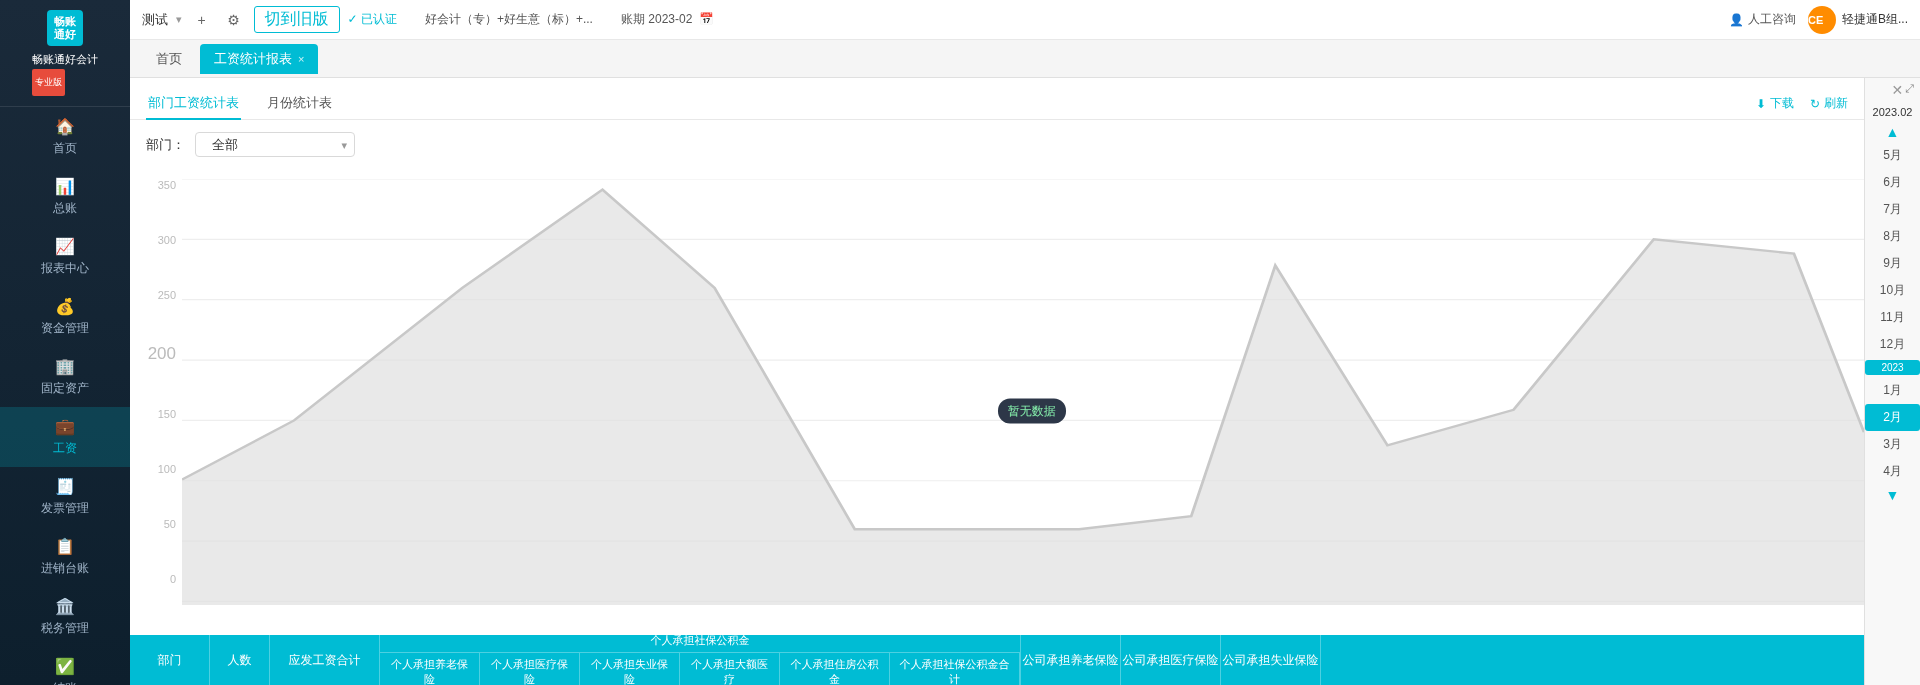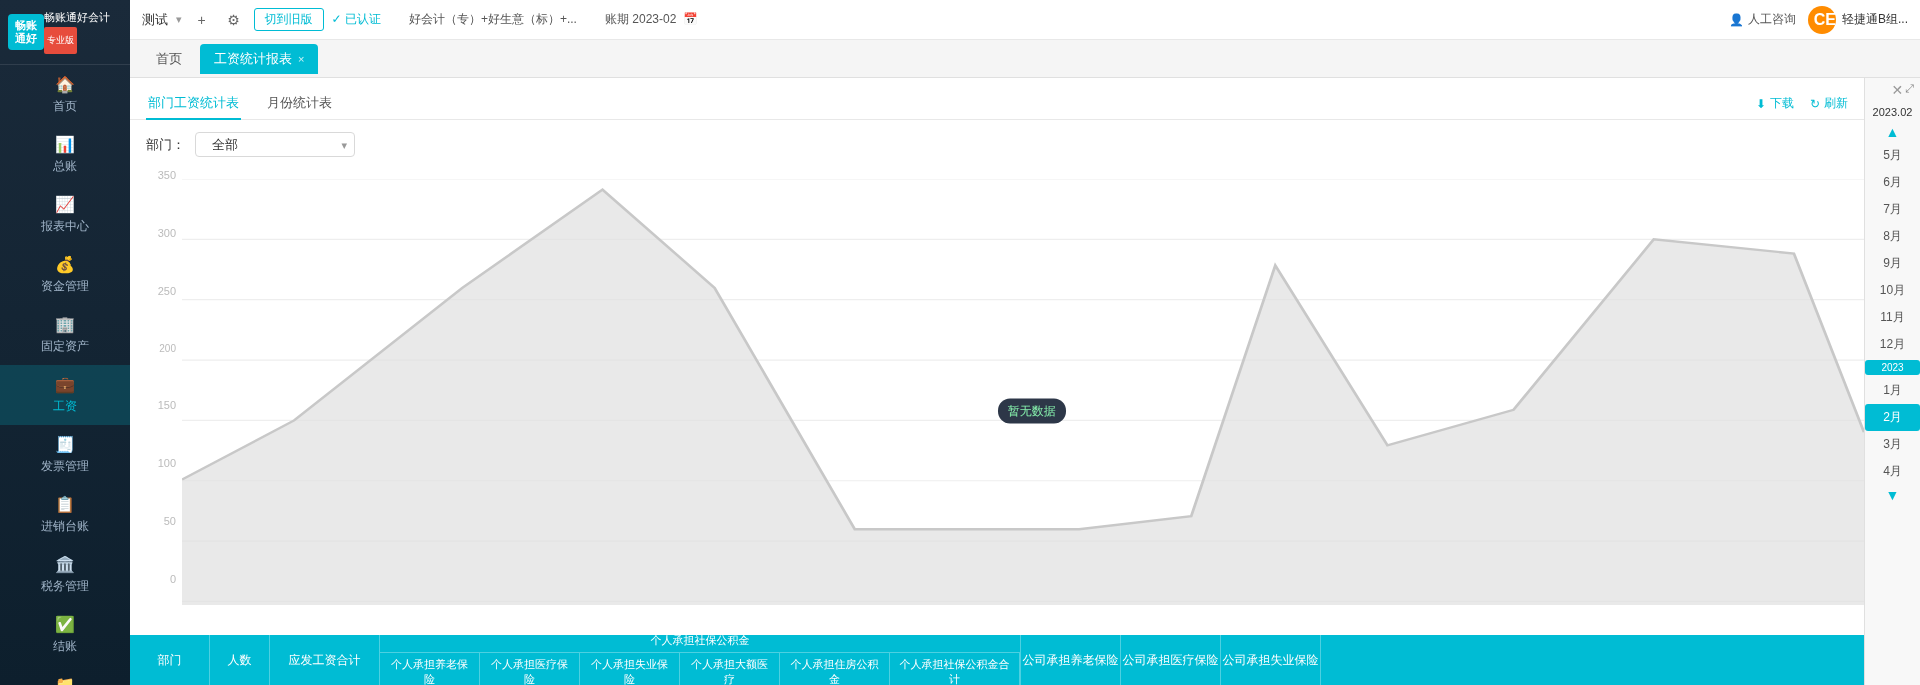--- a/index.html
+++ b/index.html
@@ -11,21 +11,23 @@
       background: linear-gradient(180deg, #1a2a3a 0%, #0d1f2d 100%);
       display: flex;
       flex-direction: column;
       flex-shrink: 0;
       height: 685px;
     }
     .sidebar-logo {
       padding: 10px 8px;
       display: flex;
       align-items: center;
+      gap: 6px;
       border-bottom: 1px solid rgba(255,255,255,0.1);
+      flex-direction: column;
     }
     .sidebar-logo-icon {
       width: 36px;
       height: 36px;
       background: #00bcd4;
       border-radius: 4px;
       display: flex;
       align-items: center;
       justify-content: center;
       color: white;
@@ -92,21 +94,21 @@
       color: #666;
       font-size: 14px;
       border-radius: 3px;
     }
     .topbar-switch {
       border: 1px solid #00bcd4;
       color: #00bcd4;
       padding: 2px 10px;
       border-radius: 3px;
       cursor: pointer;
-      font-size: 12px;
+      font-size: 16px;
     }
     .topbar-tags {
       display: flex;
       align-items: center;
       gap: 14px;
       flex: 1;
     }
     .topbar-right {
       display: flex;
       align-items: center;
@@ -127,23 +129,23 @@
       gap: 6px;
       cursor: pointer;
     }
     .topbar-user-avatar {
       width: 28px;
       height: 28px;
       border-radius: 50%;
       background: #ff8c00;
       display: flex;
       align-items: center;
-      justify-content: flex-end;
+      justify-content: flex-start;
       color: white;
-      font-size: 16px;
+      font-size: 11px;
       font-weight: bold;
     }
     .topbar-user-name {
       font-size: 12px;
       color: #333;
     }
 
     
     .tabbar {
       height: 38px;
@@ -513,25 +515,25 @@
             <option>财务部</option>
             <option>销售部</option>
             <option>技术部</option>
           </select>
           <span class="filter-select-arrow">▾</span>
         </div>
       </div>
 
       <div class="chart-area">
 
-        <div style="position:absolute;left:16px;top:0;bottom:50px;display:flex;flex-direction:column;justify-content:space-between;align-items:flex-end;pointer-events:none;">
+        <div style="position:absolute;left:16px;top:10px;bottom:50px;display:flex;flex-direction:column;justify-content:space-between;align-items:flex-end;pointer-events:none;">
           <span style="font-size:11px;color:#bbb;width:30px;text-align:right;">350</span>
           <span style="font-size:11px;color:#bbb;width:30px;text-align:right;">300</span>
           <span style="font-size:11px;color:#bbb;width:30px;text-align:right;">250</span>
-          <span style="font-size:10px;color:#bbb;width:30px;text-align:right;">200</span>
+          <span style="font-size:17px;color:#bbb;width:30px;text-align:right;">200</span>
           <span style="font-size:11px;color:#bbb;width:30px;text-align:right;">150</span>
           <span style="font-size:11px;color:#bbb;width:30px;text-align:right;">100</span>
           <span style="font-size:11px;color:#bbb;width:30px;text-align:right;">50</span>
           <span style="font-size:11px;color:#bbb;width:30px;text-align:right;">0</span>
         </div>
 
         <svg style="position:absolute;left:52px;top:10px;right:0;bottom:30px;width:calc(100% - 52px);height:calc(100% - 40px);" viewBox="0 0 1200 360" preserveAspectRatio="none">
 
           <line x1="0" y1="0" x2="1200" y2="0" stroke="#eee" stroke-width="1"></line>
           <line x1="0" y1="51" x2="1200" y2="51" stroke="#eee" stroke-width="1"></line>

